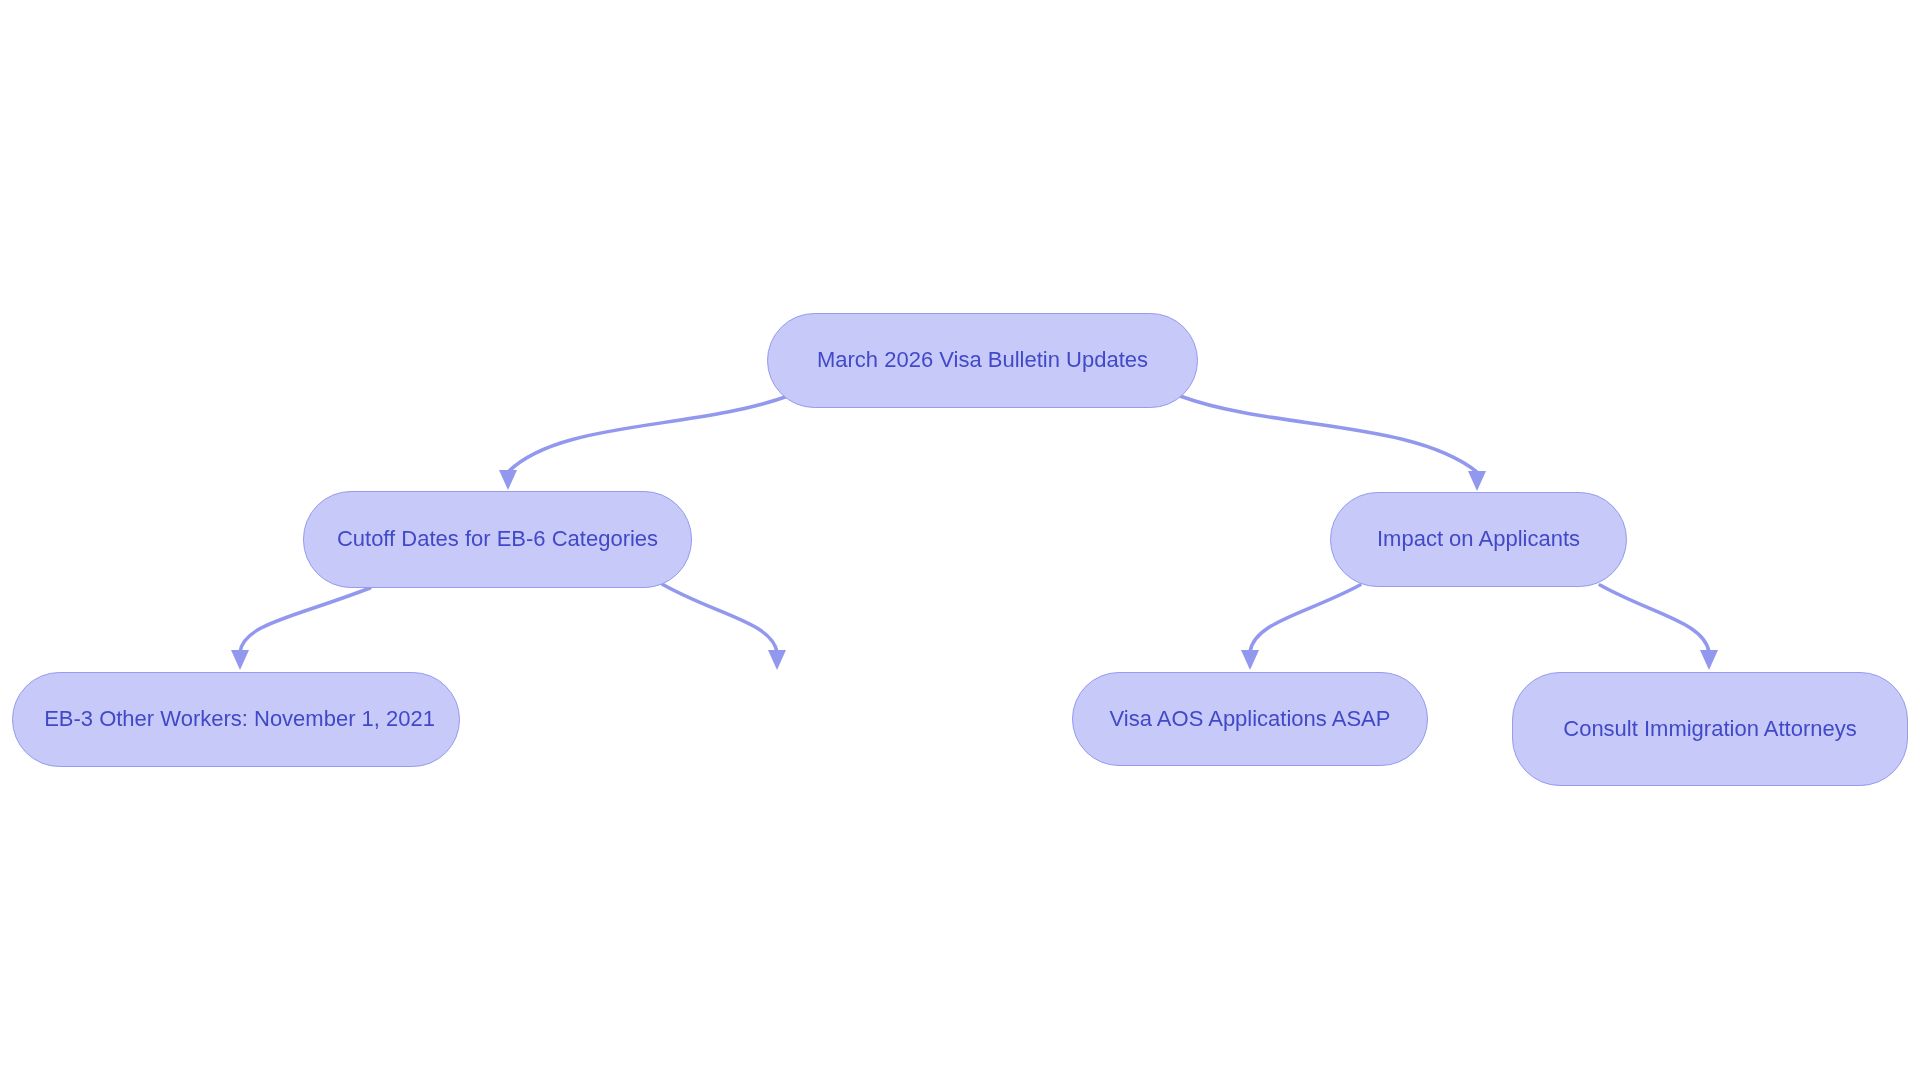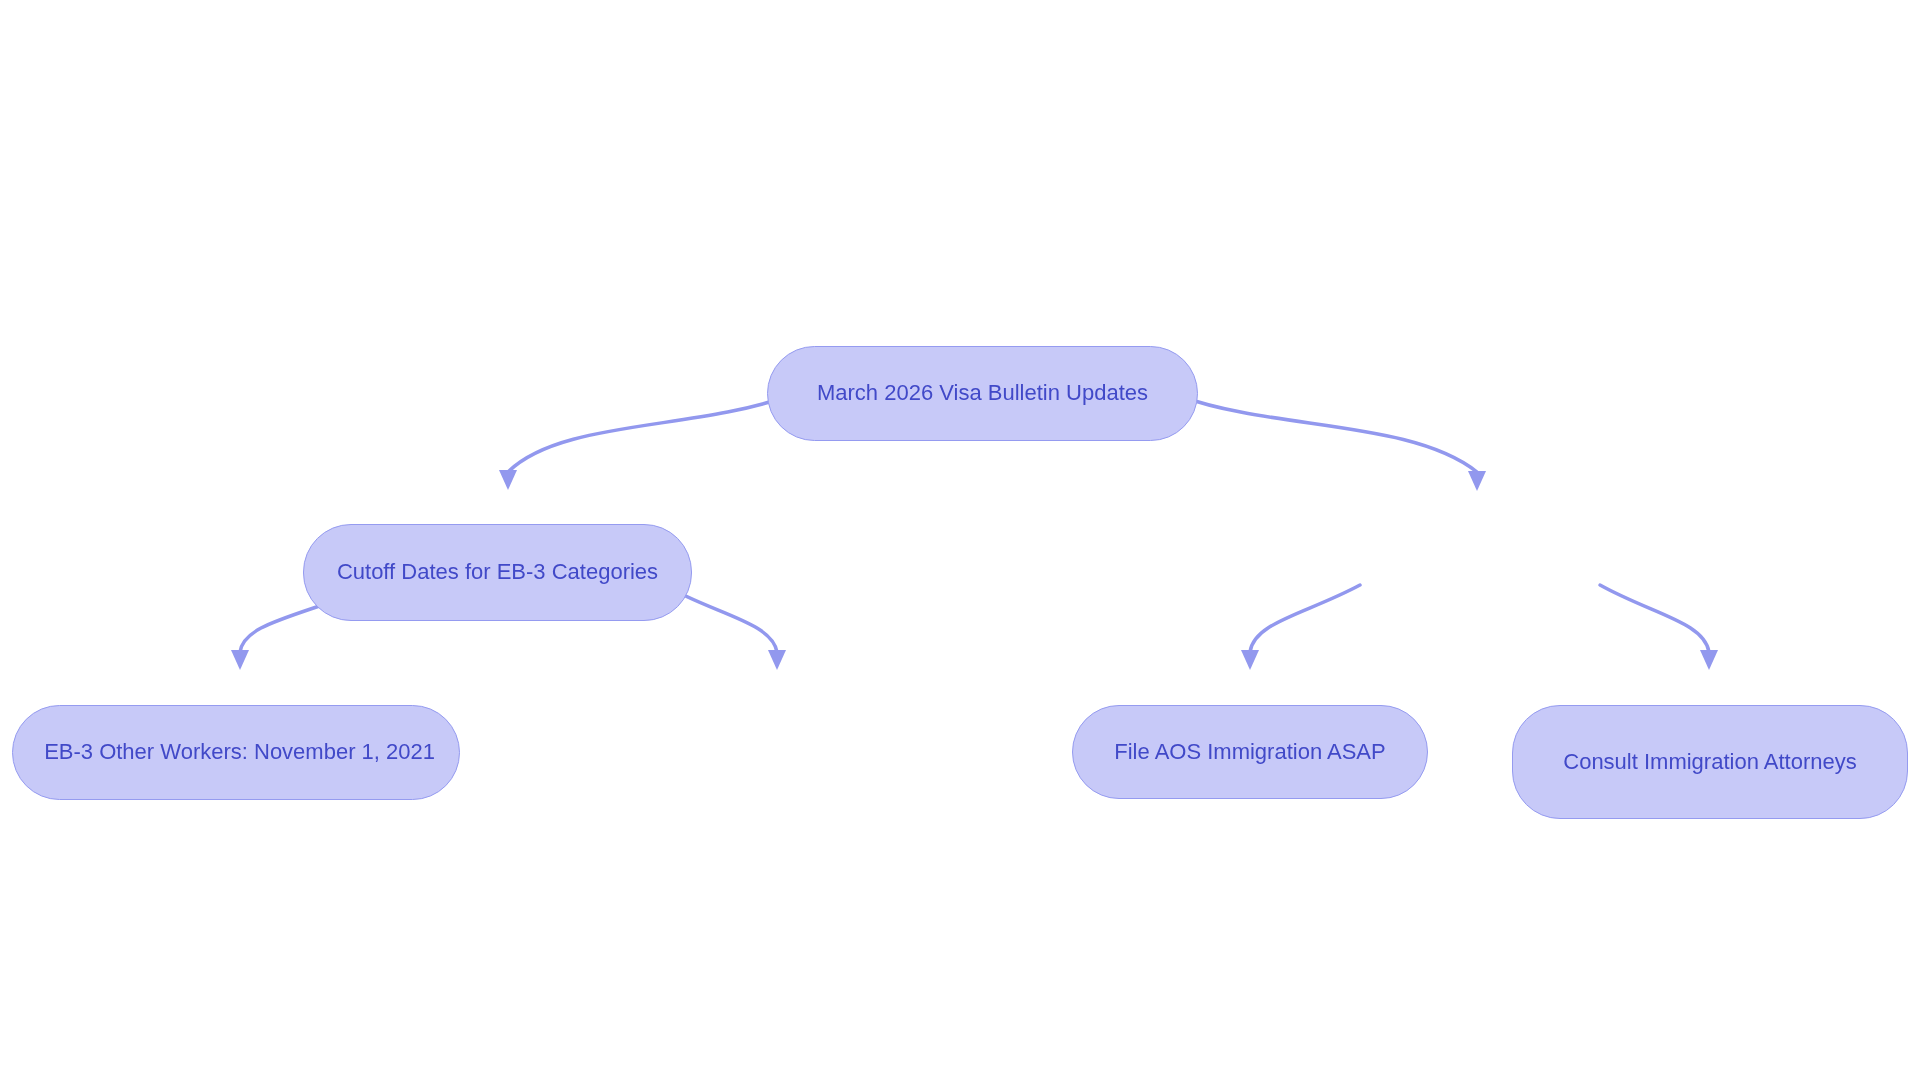--- a/index.html
+++ b/index.html
@@ -40,21 +40,20 @@
     justify-content: center;
     background: var(--node_fill, #c7c9f8);
     border: 1.6px solid var(--node_border, #959bf0);
     border-radius: 48px;
     color: var(--text, #4149c8);
     font-size: 22px;
     line-height: 1.2;
     text-align: center;
     white-space: nowrap;
     padding: 0 24px;
-    margin-top: 33px;
   }
 </style>
 </head>
 <body>
 
 <div class="canvas">
 
   <svg class="edges-layer" viewBox="0 0 1920 1083" xmlns="http://www.w3.org/2000/svg">
 
     <path class="edge" d="M 788 396 C 695 430, 560 420, 508 472"></path>
@@ -74,30 +73,33 @@
 
     <path class="edge" d="M 1600 585 C 1652 614, 1704 622, 1709 652"></path>
     <polygon class="arrowhead" points="1700,650 1718,650 1709,670"></polygon>
   </svg>
 
   <div class="node" style="left:767px; top:313px; width:431px; height:95px;">
     <span>March 2026 Visa Bulletin Updates</span>
   </div>
 
   <div class="node" style="left:303px; top:491px; width:389px; height:97px;">
-    <span>Cutoff Dates for EB-3 Categories</span>
+    <span>Cutoff Dates for EB-6 Categories</span>
   </div>
 
+  <div class="node" style="left:1330px; top:492px; width:297px; height:95px;">
+    <span>Impact on Applicants</span>
+  </div>
 
   <div class="node" style="left:12px; top:672px; width:448px; height:95px;justify-content:flex-end;">
     <span>EB-3 Other Workers: November 1, 2021</span>
   </div>
 
 
   <div class="node" style="left:1072px; top:672px; width:356px; height:94px;">
-    <span>File AOS Immigration ASAP</span>
+    <span>Visa AOS Applications ASAP</span>
   </div>
 
   <div class="node" style="left:1512px; top:672px; width:396px; height:114px;align-items:center;">
     <span>Consult Immigration Attorneys</span>
   </div>
 
 </div>
 
 </body></html>

